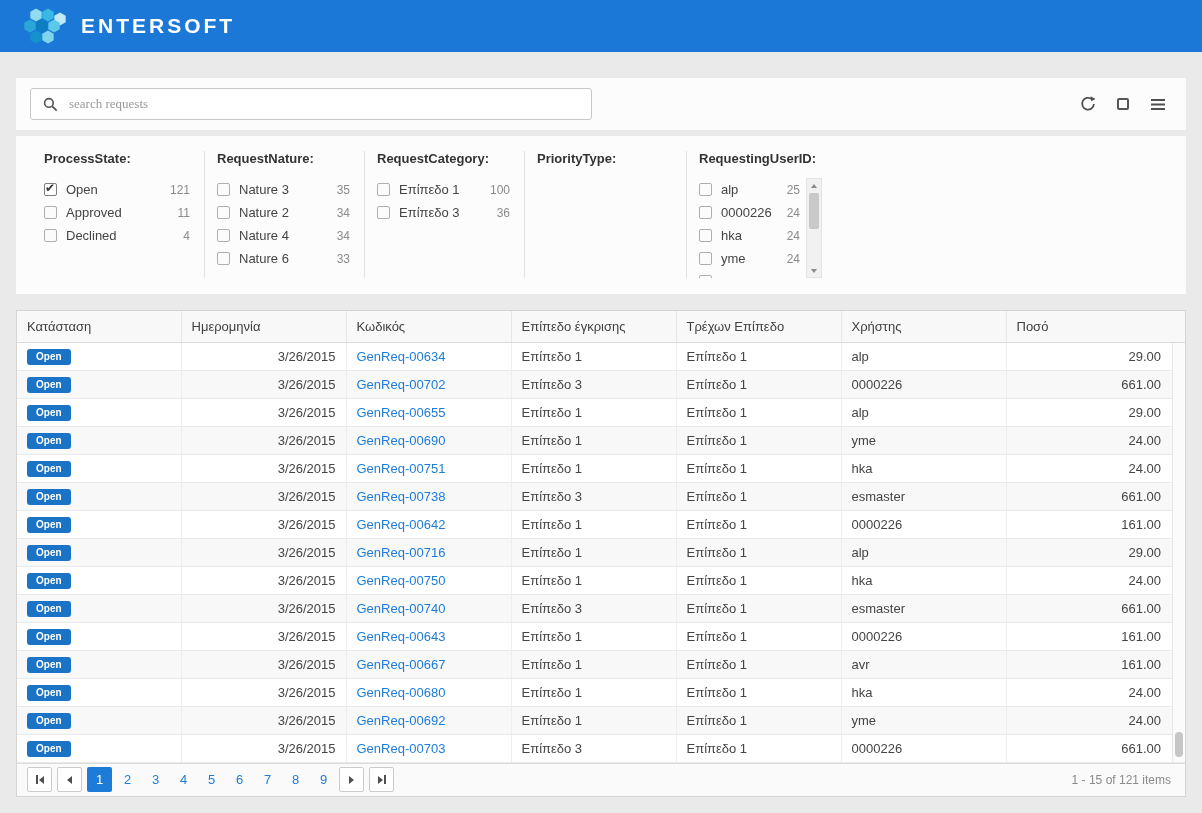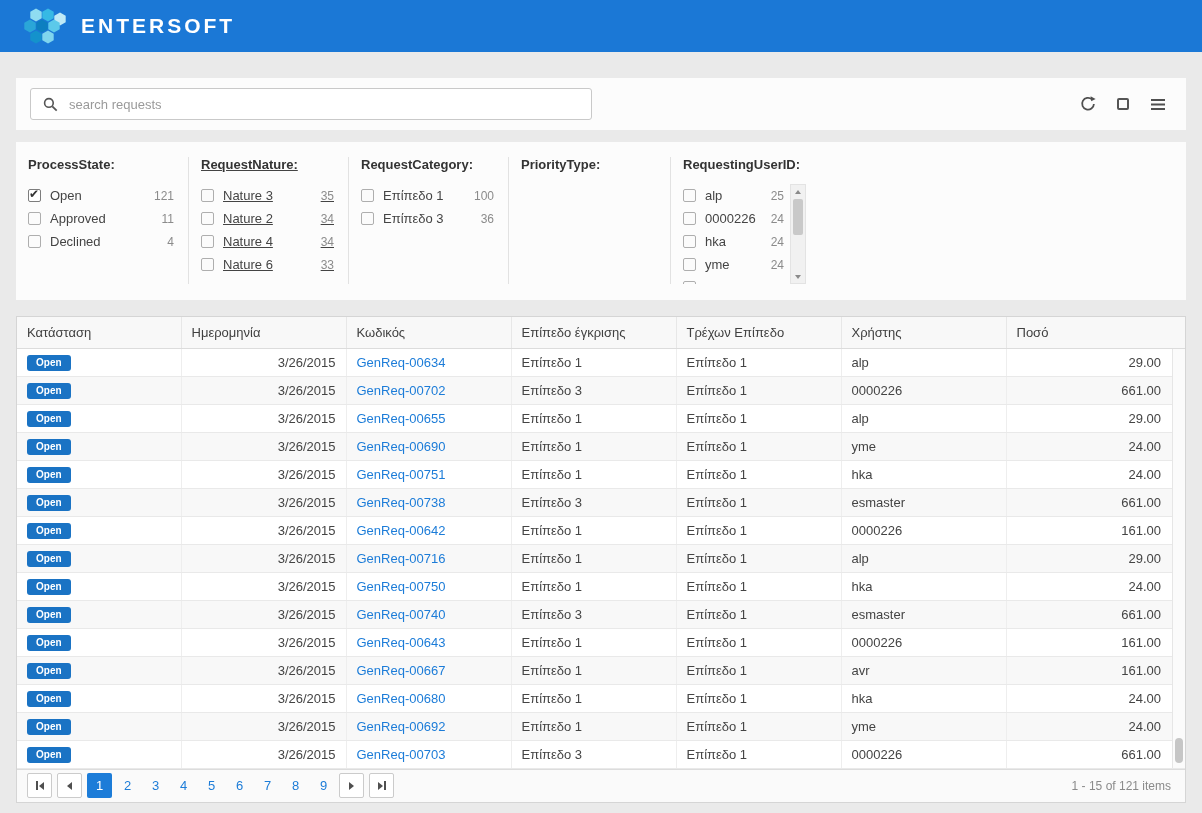--- a/index.html
+++ b/index.html
@@ -36,32 +36,32 @@
   
   .search-panel {
     margin-top:26px; height:52px;
     display:flex; align-items:center; padding:0 14px;
   }
   .search-box { position:relative; width:562px; }
   .search-box svg { position:absolute; left:13px; top:9px; }
   .search-input {
     width:100%; height:32px; border:1px solid #c9c9c9; border-radius:3px;
     padding:0 10px 0 38px; font-size:13px; color:#333; background:#fff; outline:none;
-    font-family:Liberation Sans, sans-serif;
+    font-family:Liberation Serif, serif;
   }
   .search-input::placeholder { color:#9a9a9a; }
   .toolbar-icons { margin-left:auto; display:flex; align-items:center; gap:21px; padding-right:6px; }
   .tool-icon { display:flex; align-items:center; justify-content:center; cursor:pointer; }
   .maximize-box { width:12px; height:12px; border:2px solid #555; border-radius:2px; }
 
   
-  .filters { margin-top:12px; display:flex; padding:15px 0 16px; min-height:156px; }
+  .filters { margin-top:6px; display:flex; padding:15px 16px 16px; min-height:156px; }
   .filter-col { padding:0 14px 0 12px; }
   .filter-col + .filter-col { border-left:1px solid #e2e2e2; }
-  .fc1 { width:172px; } .fc2 { width:160px;text-decoration:underline; } .fc3 { width:160px; } .fc4 { width:162px; } .fc5 { width:150px; }
+  .fc1 { width:172px; } .fc2 { width:160px; } .fc3 { width:160px; } .fc4 { width:162px; } .fc5 { width:150px; }
   .filter-title { font-weight:bold; font-size:13px; color:#333; margin-bottom:12px; }
   .filter-item { display:flex; align-items:center; height:23px; cursor:pointer; }
   .cb {
     width:13px; height:13px; border:1px solid #aeaeae; background:#fbfbfb;
     border-radius:2px; position:relative; flex:none;
   }
   .cb.checked { border-color:#7d7d7d; background:#fff; }
   .cb.checked::after {
     content:"\2714"; position:absolute; top:-3px; left:0; font-size:12px; color:#333;
   }

